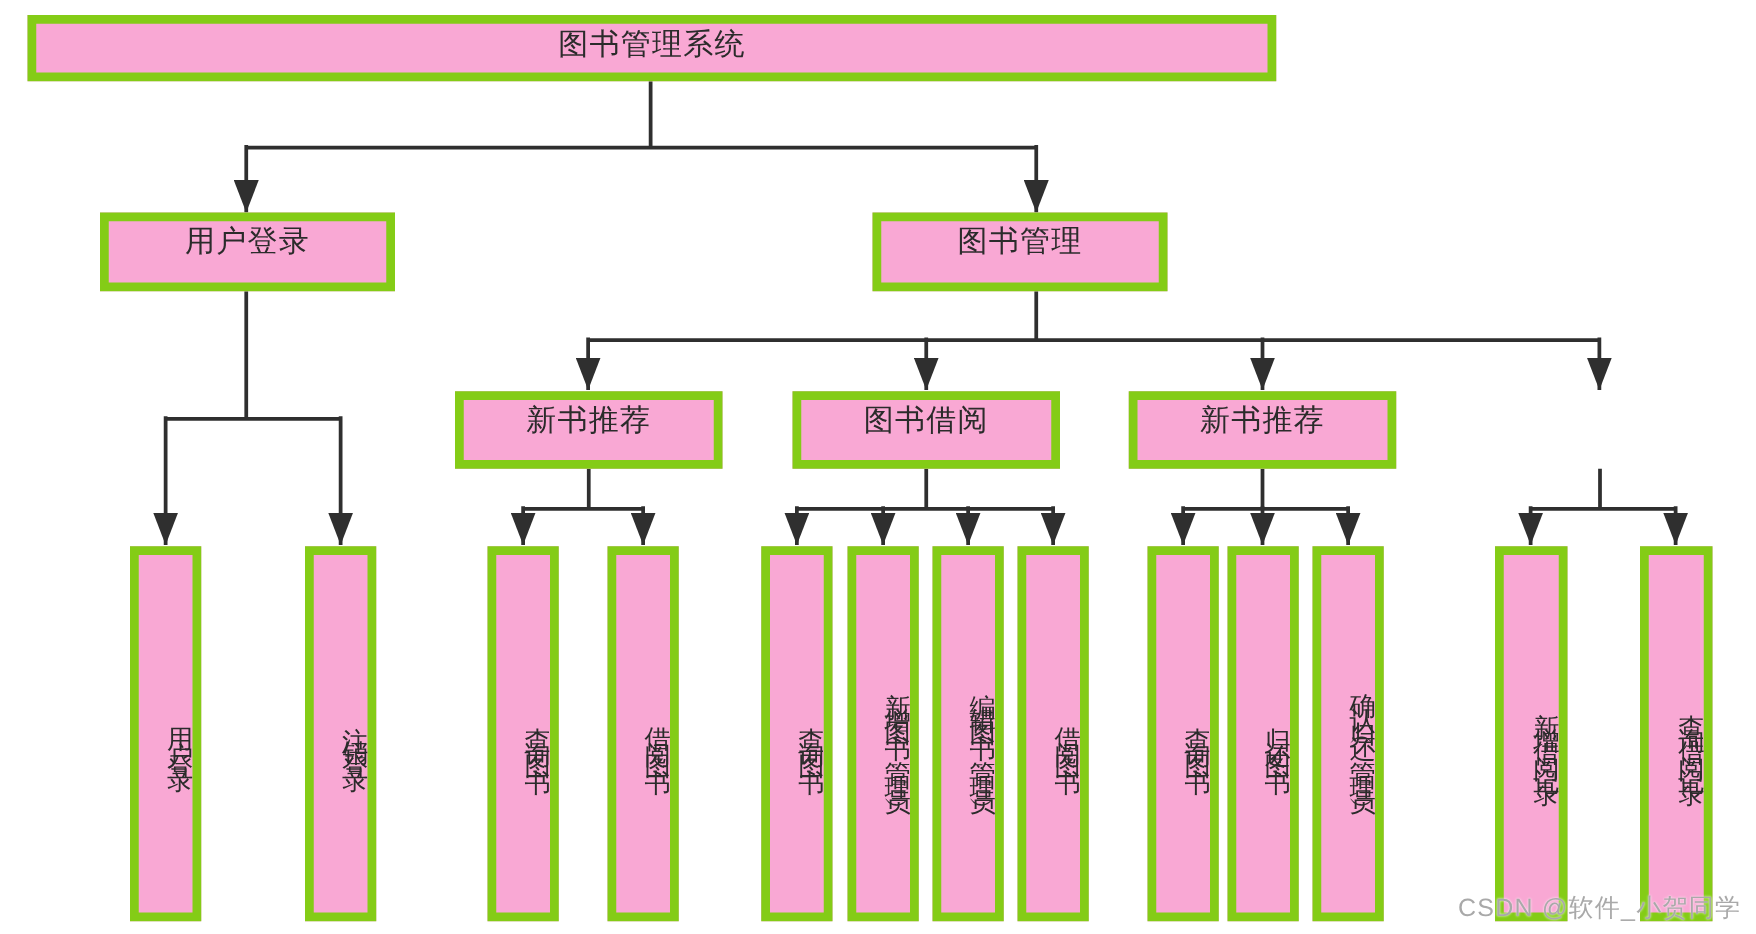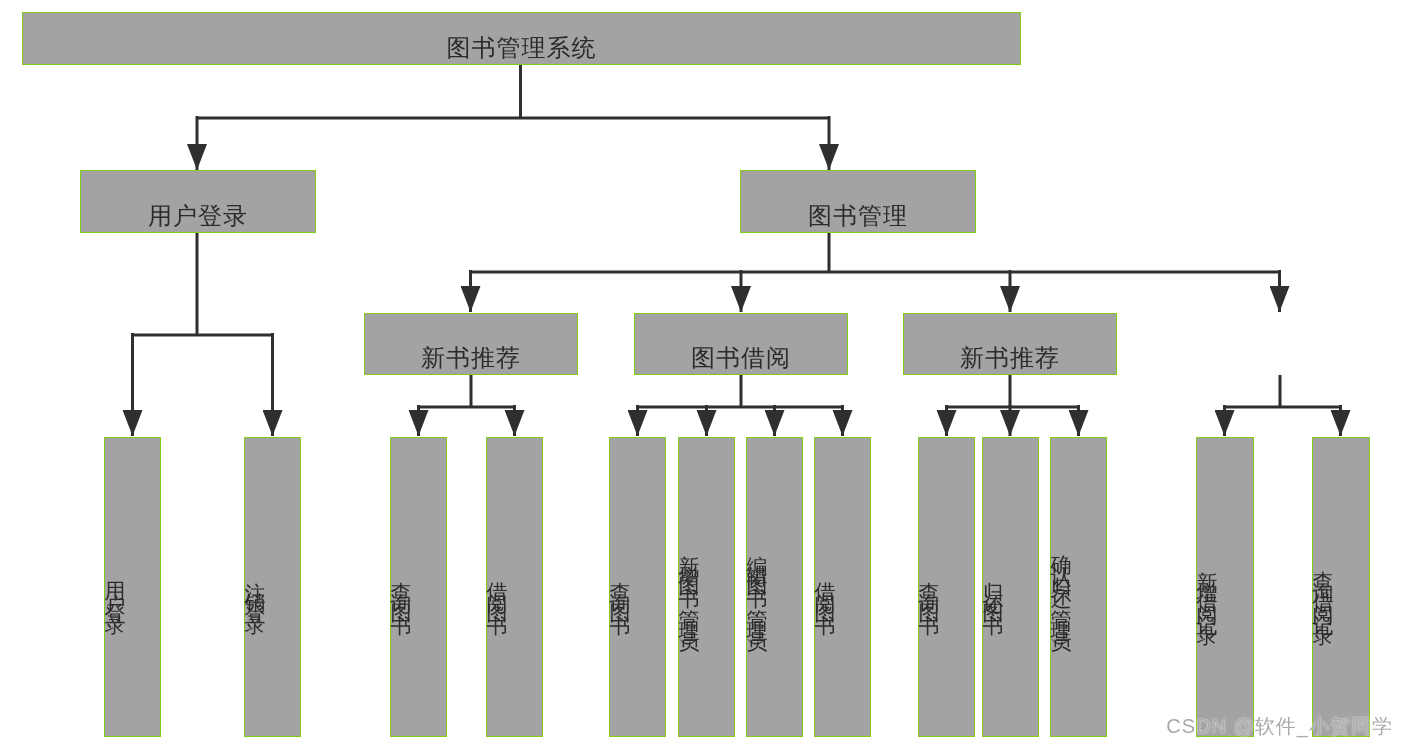--- a/index.html
+++ b/index.html
@@ -3,22 +3,22 @@
 <meta charset="utf-8">
 <style>
   html,body { margin:0; padding:0; background:#ffffff; }
   .stage {
     position:relative; width:1405px; height:747px; background:#ffffff;
     font-family:"Liberation Sans","DejaVu Sans",sans-serif; color:#2b2b2b;
     overflow:hidden;
   }
   svg.wires { position:absolute; left:0; top:0; width:1405px; height:747px; }
   .node {
-    position:absolute; box-sizing:border-box; border:1px solid #84cc16;
-    background:#a3a3a3; display:flex; align-items:flex-end; justify-content:center;
+    position:absolute; box-sizing:border-box; border:7px solid #84cc16;
+    background:#f9a8d4; display:flex; align-items:flex-start; justify-content:center;
     text-align:center;
   }
   .h { font-size:24px; letter-spacing:1px; white-space:nowrap; }
   .v {
     writing-mode:vertical-rl; text-orientation:mixed;
     font-size:21px; letter-spacing:11px; line-height:1;
   }
   .watermark {
     position:absolute; right:12px; bottom:7px;
     font-size:20px; letter-spacing:1px; color:#a9a9a9;
@@ -73,21 +73,21 @@
     </g>
   </svg>
 
   <div class="node h" style="left:22px;top:12px;width:999px;height:53px">
     <span>图书管理系统</span>
   </div>
 
   <div class="node h" style="left:80px;top:170px;width:236px;height:63px">
     <span>用户登录</span>
   </div>
-  <div class="node h" style="left:740px;top:170px;width:236px;height:63px">
+  <div class="node h" style="left:698px;top:170px;width:236px;height:63px">
     <span>图书管理</span>
   </div>
 
   <div class="node h" style="left:364px;top:313px;width:214px;height:62px">
     <span>新书推荐</span>
   </div>
   <div class="node h" style="left:634px;top:313px;width:214px;height:62px">
     <span>图书借阅</span>
   </div>
   <div class="node h" style="left:903px;top:313px;width:214px;height:62px">

